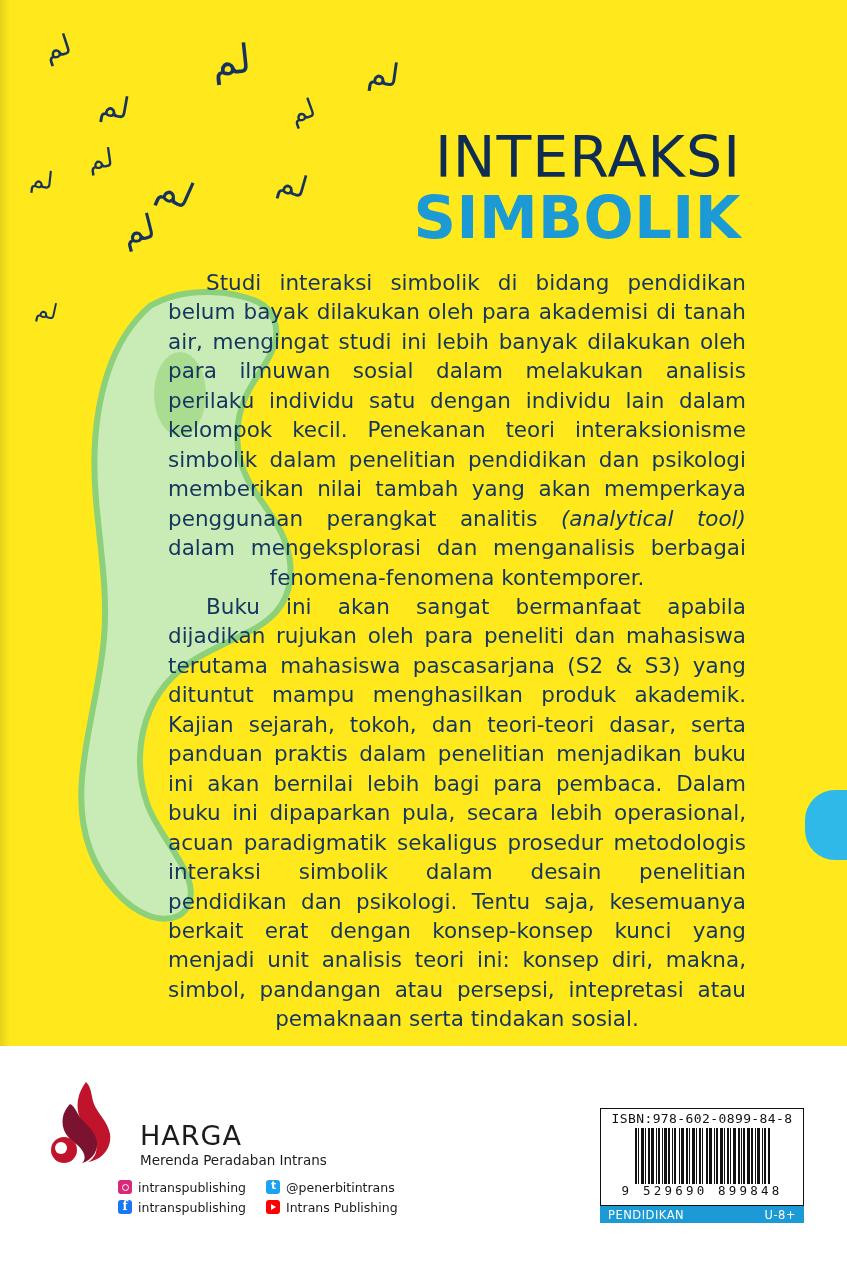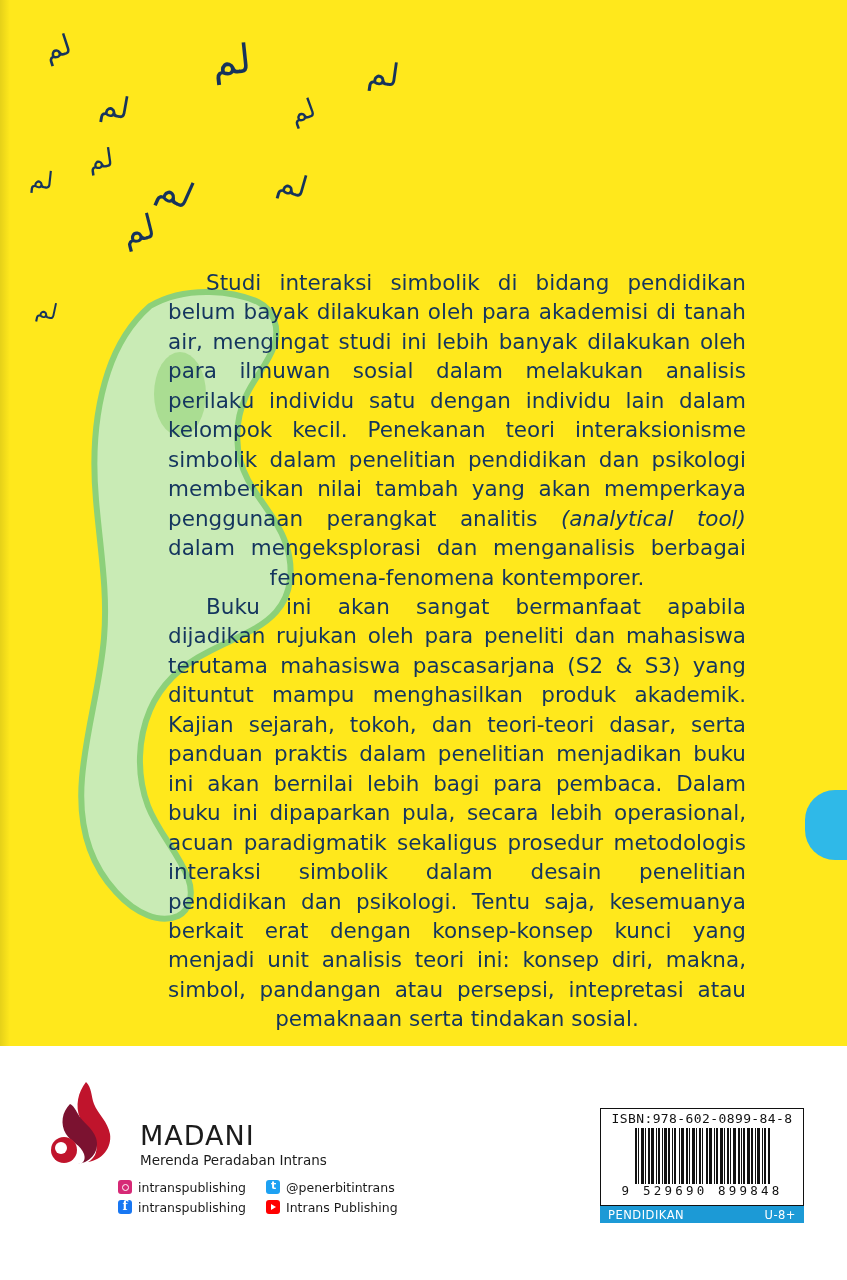--- a/index.html
+++ b/index.html
@@ -309,38 +309,42 @@
       <span class="glyph" style="left:30px; top:168px; font-size:24px; transform:rotate(6deg);">ﻟﻢ</span>
       <span class="glyph" style="left:122px; top:212px; font-size:34px; transform:rotate(-14deg);">ﻟﻢ</span>
       <span class="glyph" style="left:36px; top:300px; font-size:22px; transform:rotate(12deg);">ﻟﻢ</span>
       <span class="glyph" style="left:158px; top:174px; font-size:36px; transform:rotate(24deg);">ﻟﻢ</span>
       <span class="glyph" style="left:212px; top:40px; font-size:40px; transform:rotate(-6deg);">ﻟﻢ</span>
       <span class="glyph" style="left:278px; top:170px; font-size:30px; transform:rotate(16deg);">ﻟﻢ</span>
       <span class="glyph" style="left:290px; top:98px; font-size:26px; transform:rotate(-20deg);">ﻟﻢ</span>
       <span class="glyph" style="left:368px; top:58px; font-size:32px; transform:rotate(8deg);">ﻟﻢ</span>
     </div>
 
+    <div class="title-block">
+      <div class="title-main">INTERAKSI</div>
+      <div class="title-sub">SIMBOLIK</div>
+    </div>
 
     <div class="blurb">
       <p class="indent"><span>Studi interaksi simbolik di bidang pendidikan belum bayak dilakukan oleh para akademisi di tanah air, mengingat studi ini lebih banyak dilakukan oleh para ilmuwan sosial dalam melakukan analisis perilaku individu satu dengan individu lain dalam kelompok kecil. Penekanan teori interaksionisme simbolik dalam penelitian pendidikan dan psikologi memberikan nilai tambah yang akan memperkaya penggunaan perangkat analitis </span><em>(analytical tool)</em><span> dalam mengeksplorasi dan menganalisis berbagai fenomena-fenomena kontemporer.</span></p>
       <p class="indent">Buku ini akan sangat bermanfaat apabila dijadikan rujukan oleh para peneliti dan mahasiswa terutama mahasiswa pascasarjana (S2 &amp; S3) yang dituntut mampu menghasilkan produk akademik. Kajian sejarah, tokoh, dan teori-teori dasar, serta panduan praktis dalam penelitian menjadikan buku ini akan bernilai lebih bagi para pembaca. Dalam buku ini dipaparkan pula, secara lebih operasional, acuan paradigmatik sekaligus prosedur metodologis interaksi simbolik dalam desain penelitian pendidikan dan psikologi. Tentu saja, kesemuanya berkait erat dengan konsep-konsep kunci yang menjadi unit analisis teori ini: konsep diri, makna, simbol, pandangan atau persepsi, intepretasi atau pemaknaan serta tindakan sosial.</p>
     </div>
   </div>
 
   <div class="bottom-band"></div>
 
   <svg class="pub-logo" viewBox="0 0 84 86">
     <path d="M38 4 C 30 14, 27 28, 32 40 C 36 50, 45 56, 48 66 C 50 74, 46 81, 40 84
              C 54 82, 64 70, 62 56 C 60 44, 50 36, 46 26 C 43 18, 44 10, 38 4 Z" fill="#c0142c"></path>
     <path d="M22 26 C 14 34, 12 46, 18 56 C 23 64, 33 67, 36 76 C 38 82, 35 86, 30 86
              C 44 84, 52 72, 48 60 C 45 50, 34 44, 30 36 C 27 31, 26 28, 22 26 Z" fill="#7b1230"></path>
     <circle cx="16" cy="72" r="13" fill="#c0142c"></circle>
     <circle cx="13" cy="70" r="6" fill="#ffffff"></circle>
   </svg>
-  <div class="pub-name">MADANI</div>
+  <div class="pub-name">HARGA</div>
   <div class="pub-tag">Merenda Peradaban Intrans</div>
 
   <div class="socials">
     <div class="soc-row">
       <div class="soc-cell">
         <span class="soc-ico ico-instagram"></span>
         <span>intranspublishing</span>
       </div>
       <div class="soc-cell wide">
         <span class="soc-ico ico-twitter"></span>

